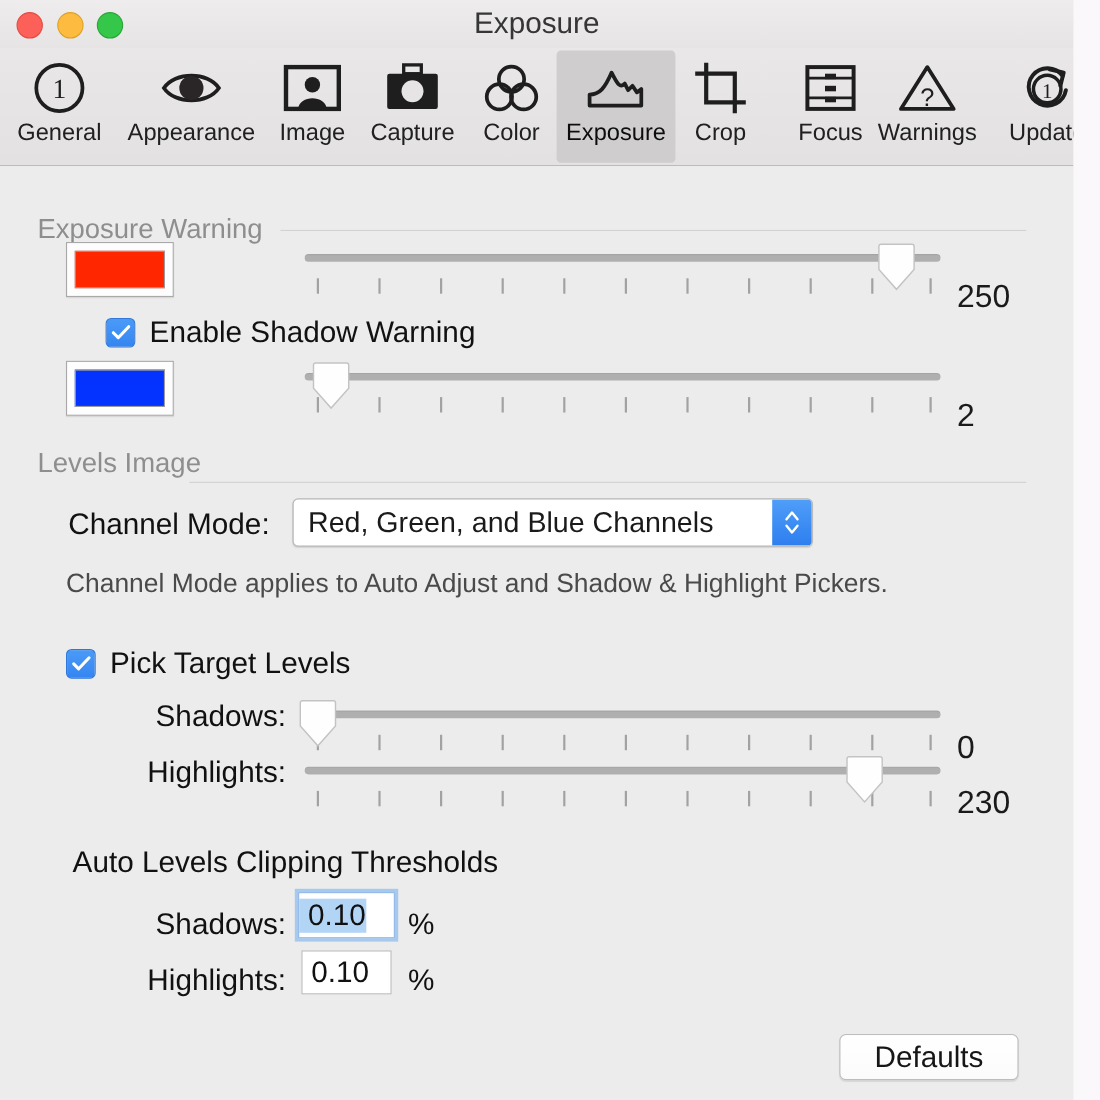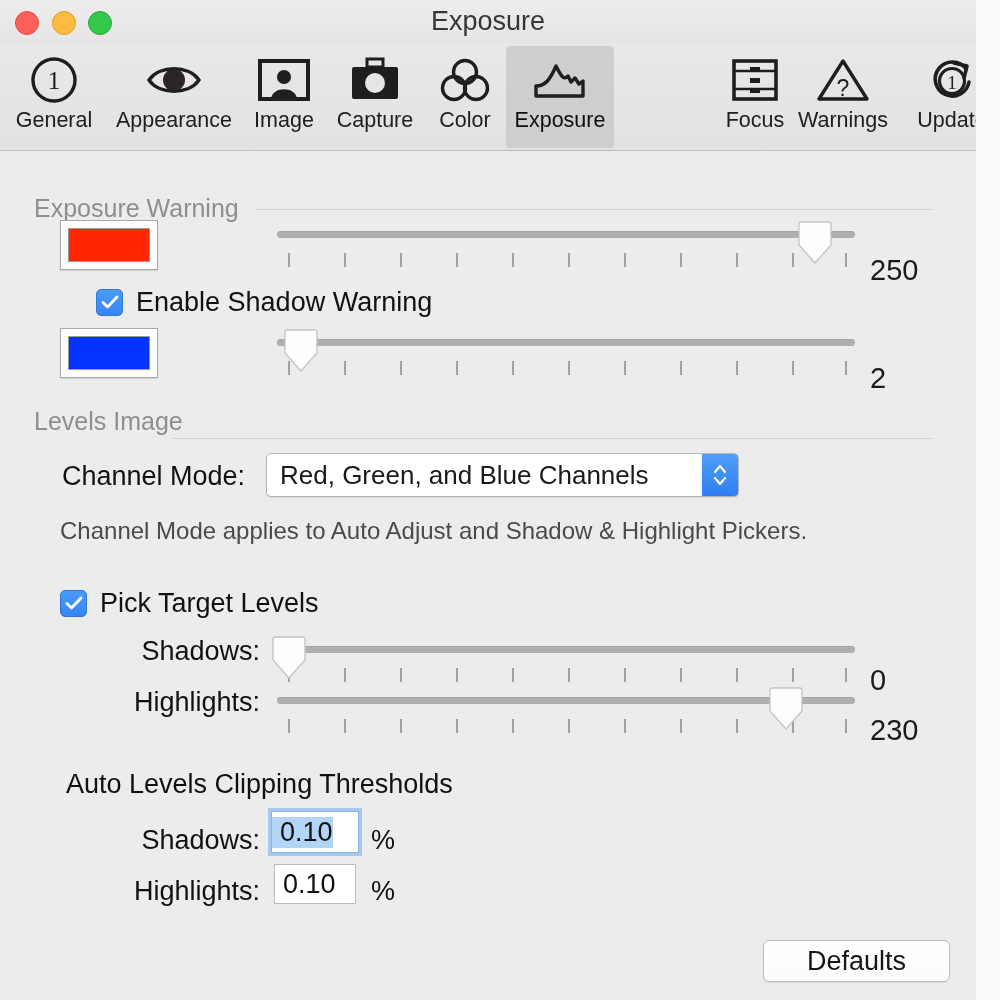--- a/index.html
+++ b/index.html
@@ -292,20 +292,29 @@
 
     <div class="tb-item selected" style="left:506px; width:108px;">
       <div class="tb-ico">
         <svg width="58" height="44" viewBox="0 0 58 44">
           <path d="M5 38 L5 28 C14 28, 19 22, 25 8 C31 20, 33 22, 37 18 L40 24 L44 20 L48 26 L52 23 L52 38 Z" fill="none" stroke="#1e1e1e" stroke-width="3.4" stroke-linejoin="round"></path>
         </svg>
       </div>
       <div class="tb-lbl">Exposure</div>
     </div>
 
+    <div class="tb-item" style="left:616px; width:78px;">
+      <div class="tb-ico">
+        <svg width="50" height="50" viewBox="0 0 50 50">
+          <path d="M12 2 L12 38 L48 38" fill="none" stroke="#1e1e1e" stroke-width="3.8"></path>
+          <path d="M2 12 L38 12 L38 48" fill="none" stroke="#1e1e1e" stroke-width="3.8"></path>
+        </svg>
+      </div>
+      <div class="tb-lbl">Crop</div>
+    </div>
 
     <div class="tb-item" style="left:712px; width:86px;">
       <div class="tb-ico">
         <svg width="48" height="44" viewBox="0 0 48 44">
           <rect x="3" y="3" width="42" height="38" fill="none" stroke="#1e1e1e" stroke-width="3.6"></rect>
           <line x1="3" y1="13" x2="45" y2="13" stroke="#1e1e1e" stroke-width="2.6"></line>
           <line x1="3" y1="31" x2="45" y2="31" stroke="#1e1e1e" stroke-width="2.6"></line>
           <rect x="19" y="9" width="10" height="5" fill="#1e1e1e"></rect>
           <rect x="19" y="20" width="10" height="5" fill="#1e1e1e"></rect>
           <rect x="19" y="30" width="10" height="5" fill="#1e1e1e"></rect>
@@ -486,20 +495,20 @@
       <div class="tval">0.10</div>
     </div>
     <div class="pct" style="left:371px; top:674px;">%</div>
 
     <div class="flabel right" style="left:40px; top:725px; width:220px;">Highlights:</div>
     <div class="tfield" style="left:274px; top:713px; width:82px; height:40px;">
       <div class="tval">0.10</div>
     </div>
     <div class="pct" style="left:371px; top:725px;">%</div>
 
-    <div class="btn" style="left:763px; top:789px; width:187px; height:42px;">
+    <div class="btn" style="left:763px; top:789px; width:163px; height:42px;">
       <span>Defaults</span>
     </div>
 
   </div>
 </div>
 
 <div class="right-strip"></div>
 
 </body></html>

